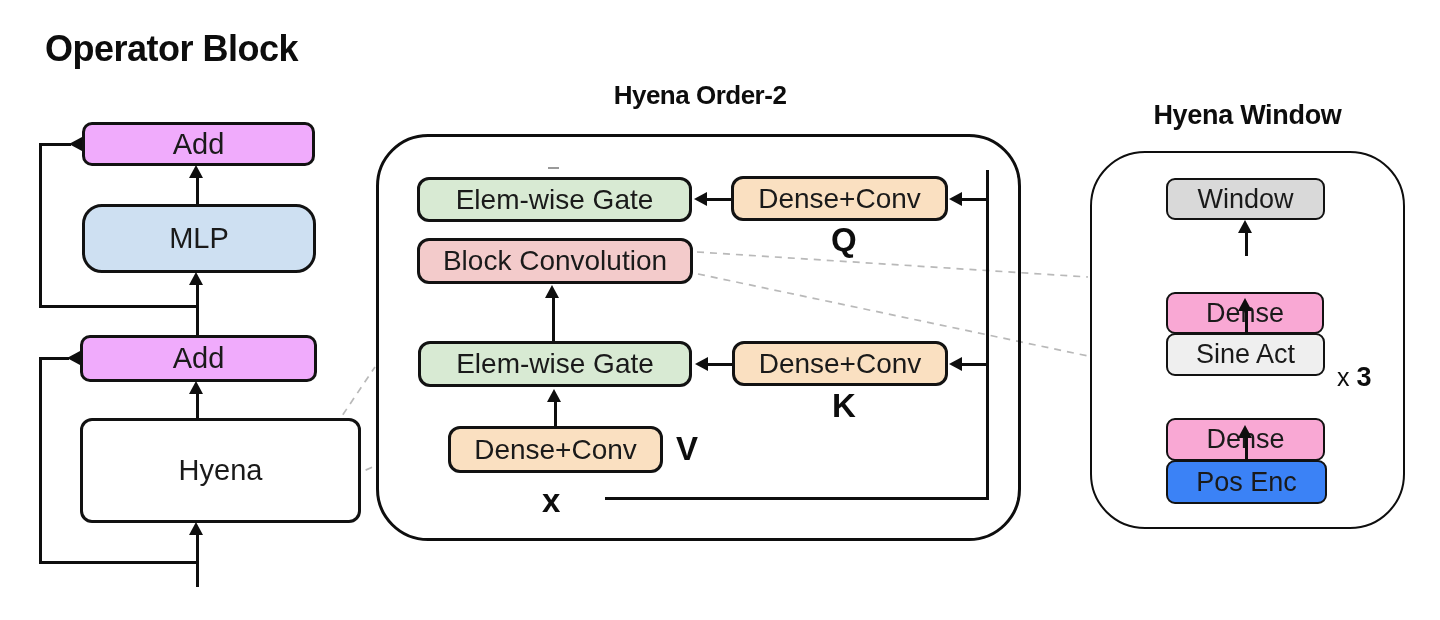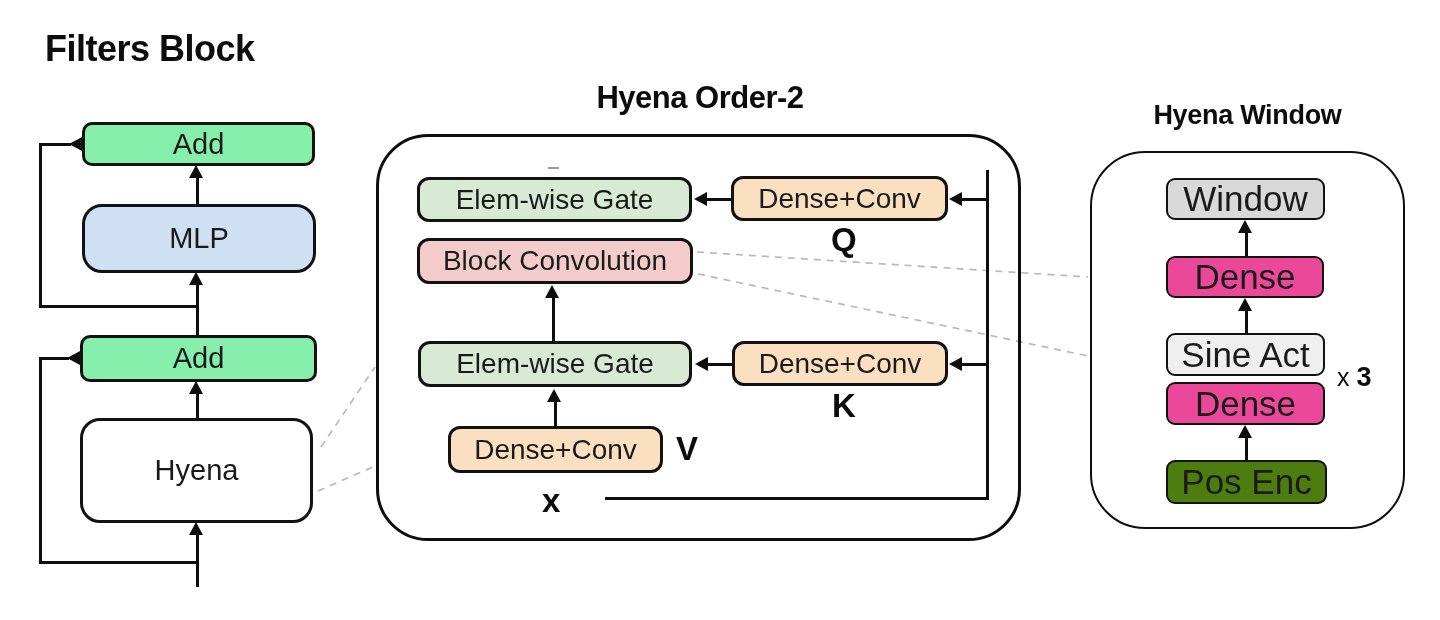--- a/index.html
+++ b/index.html
@@ -4,40 +4,40 @@
 <style>
   html,body{margin:0;padding:0;}
   body{
     width:1440px;height:620px;position:relative;background:#ffffff;
     font-family:"Liberation Sans","DejaVu Sans",sans-serif;
     color:#161616;overflow:hidden;
   }
   
   .title{position:absolute;font-weight:bold;color:#0d0d0d;white-space:nowrap;}
   .title-left{left:45px;top:28px;font-size:36px;letter-spacing:-0.5px;}
-  .title-mid{left:560px;top:80px;width:280px;text-align:center;font-size:31px;letter-spacing:-0.5px;}
+  .title-mid{left:560px;top:80px;width:280px;text-align:center;font-size:26px;letter-spacing:-0.5px;}
   .title-right{left:1110px;top:100px;width:275px;text-align:center;font-size:27px;letter-spacing:-0.3px;}
   
   .node{
     position:absolute;border:3px solid #121212;border-radius:11px;
     display:flex;align-items:center;justify-content:center;
     font-size:29px;color:#1a1a1a;box-sizing:border-box;white-space:nowrap;
   }
-  .node.small{font-size:35px;border-width:2.5px;border-radius:9px;}
+  .node.small{font-size:27px;border-width:2.5px;border-radius:9px;}
   
-  .fill-cream{background:#86efac;text-align:center;}
+  .fill-cream{background:#f0abfc;text-align:center;}
   .fill-blue{background:#CEE0F2;}
   .fill-white{background:#ffffff;}
   .fill-green{background:#D8EAD3;}
   .fill-pink{background:#F3CBCB;}
   .fill-orange{background:#FAE0C1;}
   .fill-gray{background:#D9D9D9;}
-  .fill-midblue{background:#ec4899;}
+  .fill-midblue{background:#f9a8d4;margin-top:36px;}
   .fill-lightgray{background:#EFEFEF;}
-  .fill-purple{background:#4d7c0f;}
+  .fill-purple{background:#3b82f6;}
   
   .container-frame{
     position:absolute;border:3.5px solid #0e0e0e;border-radius:52px;
     background:transparent;box-sizing:border-box;
   }
   
   .vline{position:absolute;width:3px;background:#0e0e0e;}
   .hline{position:absolute;height:3px;background:#0e0e0e;}
   .arr-up{position:absolute;width:0;height:0;
     border-left:7px solid transparent;border-right:7px solid transparent;
@@ -56,32 +56,32 @@
 </head>
 <body>
 
 <svg class="overlay" width="1440" height="620">
   <line x1="321" y1="447" x2="375" y2="367" stroke="#b9b9b9" stroke-width="1.7" stroke-dasharray="7,6"></line>
   <line x1="318" y1="491" x2="375" y2="466" stroke="#b9b9b9" stroke-width="1.7" stroke-dasharray="7,6"></line>
   <line x1="697" y1="252" x2="1088" y2="277" stroke="#b9b9b9" stroke-width="1.7" stroke-dasharray="7,6"></line>
   <line x1="698" y1="274" x2="1088" y2="356" stroke="#b9b9b9" stroke-width="1.7" stroke-dasharray="7,6"></line>
 </svg>
 
-<div class="title title-left">Filters Block</div>
+<div class="title title-left">Operator Block</div>
 
 <div class="node fill-cream" style="left:82px;top:122px;width:233px;height:44px;border-radius:10px;">
   <span>Add</span>
 </div>
 <div class="node fill-blue" style="left:82px;top:204px;width:234px;height:69px;border-radius:20px;">
   <span>MLP</span>
 </div>
 <div class="node fill-cream" style="left:80px;top:335px;width:237px;height:47px;border-radius:10px;">
   <span>Add</span>
 </div>
-<div class="node fill-white two-line" style="left:80px;top:418px;width:233px;height:105px;border-radius:20px;font-size:29px;">
+<div class="node fill-white two-line" style="left:80px;top:418px;width:281px;height:105px;border-radius:12px;font-size:29px;">
   <span>
     <span style="display:block;">Hyena</span>
   </span>
 </div>
 
 <div class="vline" style="left:195.5px;top:176px;height:28px;"></div>
 <div class="arr-up" style="left:189px;top:165px;"></div>
 
 <div class="vline" style="left:195.5px;top:283px;height:52px;"></div>
 <div class="arr-up" style="left:189px;top:272px;"></div>

